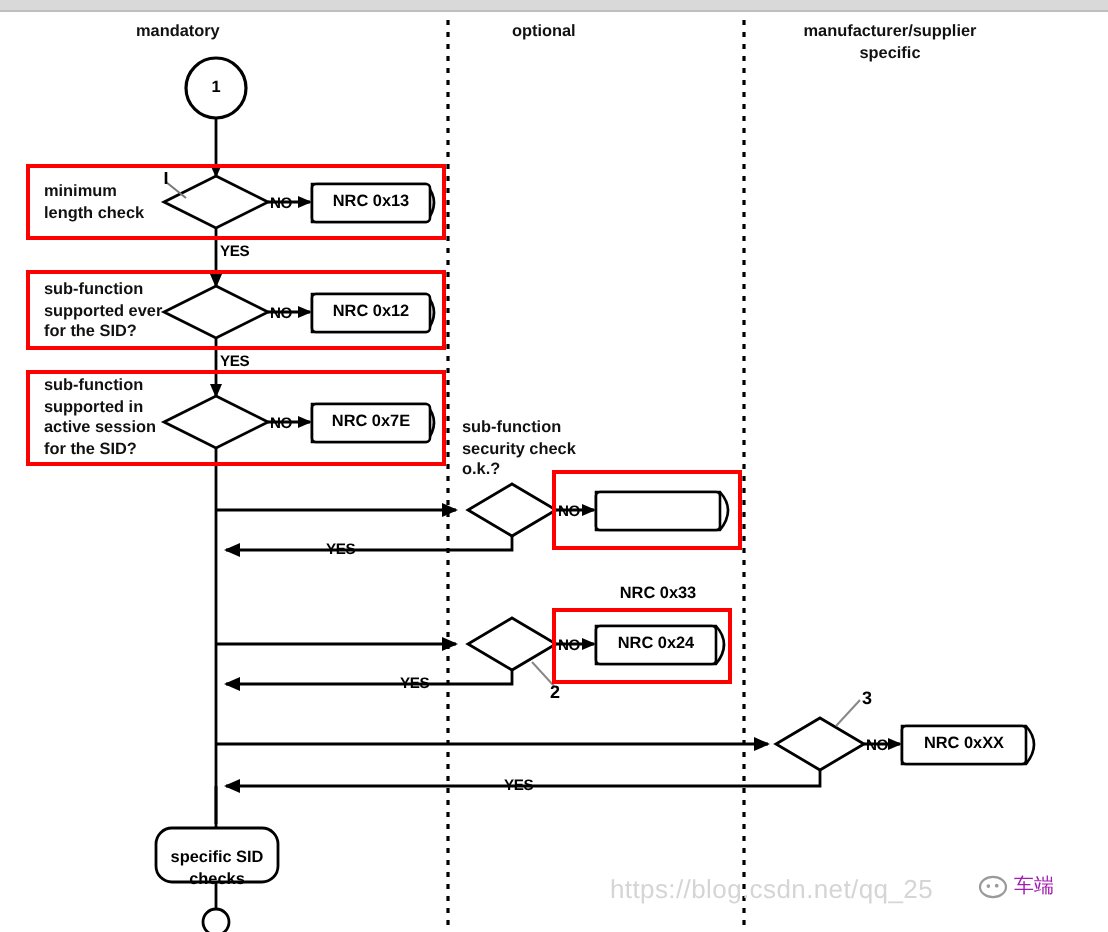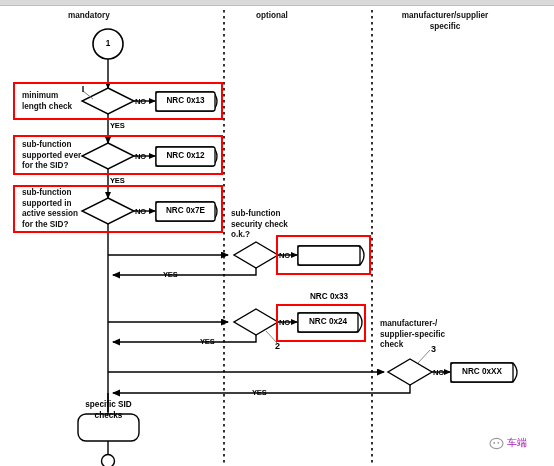--- a/index.html
+++ b/index.html
@@ -204,23 +204,20 @@
   <div class="lbl" style="left:22px; top:140px; width:76px;">sub-function
 supported ever
 for the SID?</div>
   <div class="lbl" style="left:22px; top:188px; width:76px;">sub-function
 supported in
 active session
 for the SID?</div>
   <div class="lbl" style="left:231px; top:209px; width:90px;">sub-function
 security check
 o.k.?</div>
-  <div class="lbl" style="left:380px; top:319px; width:90px;">manufacturer-/
-supplier-specific
-check</div>
 
   <div class="edge-lbl" style="left:135px; top:97px;">NO</div>
   <div class="edge-lbl" style="left:135px; top:152px;">NO</div>
   <div class="edge-lbl" style="left:135px; top:207px;">NO</div>
   <div class="edge-lbl" style="left:279px; top:251px;">NO</div>
   <div class="edge-lbl" style="left:279px; top:318px;">NO</div>
   <div class="edge-lbl" style="left:433px; top:368px;">NO</div>
 
   <div class="edge-lbl" style="left:110px; top:121px;">YES</div>
   <div class="edge-lbl" style="left:110px; top:176px;">YES</div>
@@ -231,23 +228,24 @@
   <div class="num-lbl" style="left:275px; top:341px;">2</div>
   <div class="num-lbl" style="left:431px; top:344px;">3</div>
 
   <div class="nrc-lbl" style="left:156px; top:96px; width:59px;">NRC 0x13</div>
   <div class="nrc-lbl" style="left:156px; top:151px; width:59px;">NRC 0x12</div>
   <div class="nrc-lbl" style="left:156px; top:206px; width:59px;">NRC 0x7E</div>
   <div class="nrc-lbl" style="left:298px; top:250px; width:62px;margin-top:42px;">NRC 0x33</div>
   <div class="nrc-lbl" style="left:298px; top:317px; width:60px;">NRC 0x24</div>
   <div class="nrc-lbl" style="left:451px; top:367px; width:62px;">NRC 0xXX</div>
 
-  <div class="node-lbl" style="left:78px; top:400px; width:61px;">specific SID
+  <div class="node-lbl" style="left:78px; top:424px; width:61px;">specific SID
 checks</div>
 
+  <div class="watermark" style="left:305px; top:437px;">https://blog.csdn.net/qq_25</div>
   <svg class="wm-icon" viewBox="0 0 16 14" style="left: 489px; top: 437px;">
     <ellipse cx="8" cy="7" rx="7" ry="5.5" fill="none" stroke="#9a9a9a" stroke-width="1.2"></ellipse>
     <circle cx="5.5" cy="6.5" r="1" fill="#9a9a9a"></circle>
     <circle cx="10" cy="6.3" r="1" fill="#9a9a9a"></circle>
   </svg>
   <div class="wm-cn" style="left:507px; top:436px;">车端</div>
 
 </div>
 
 </body></html>

